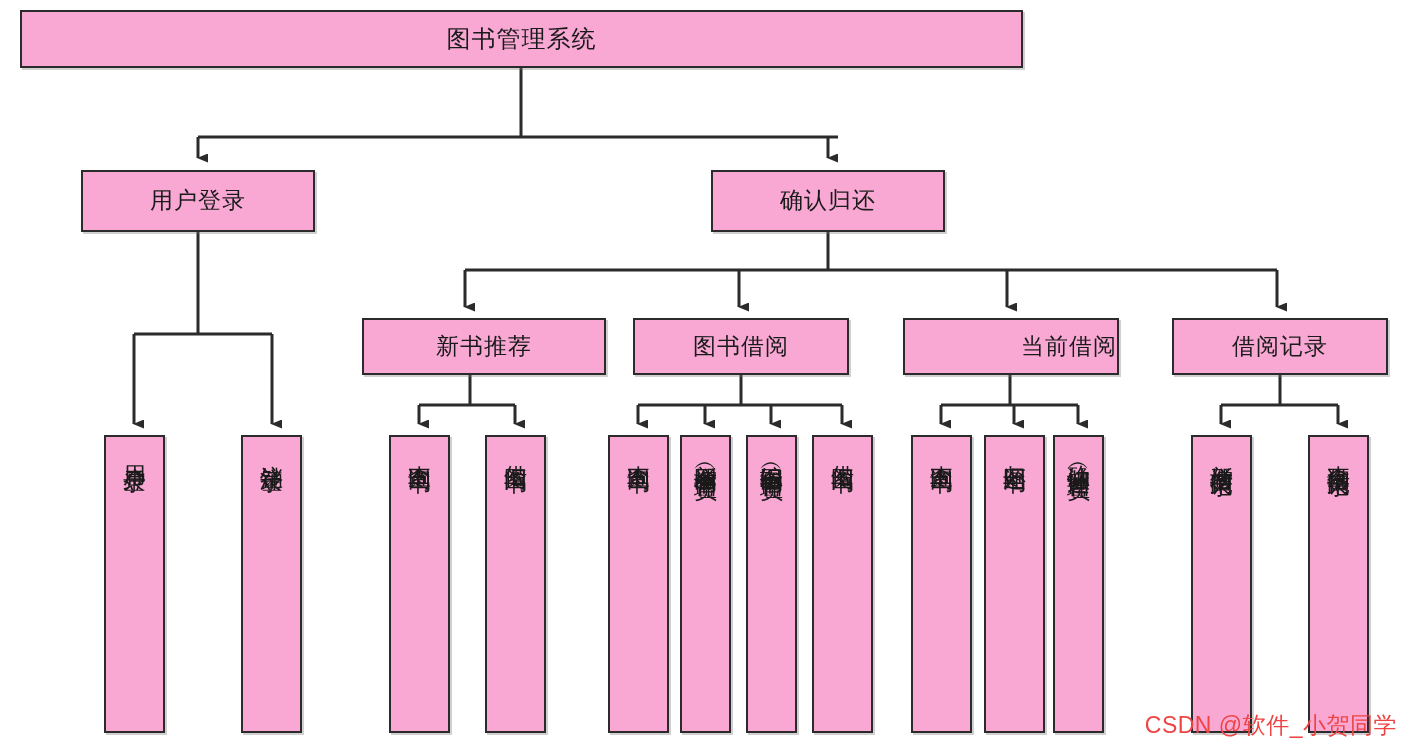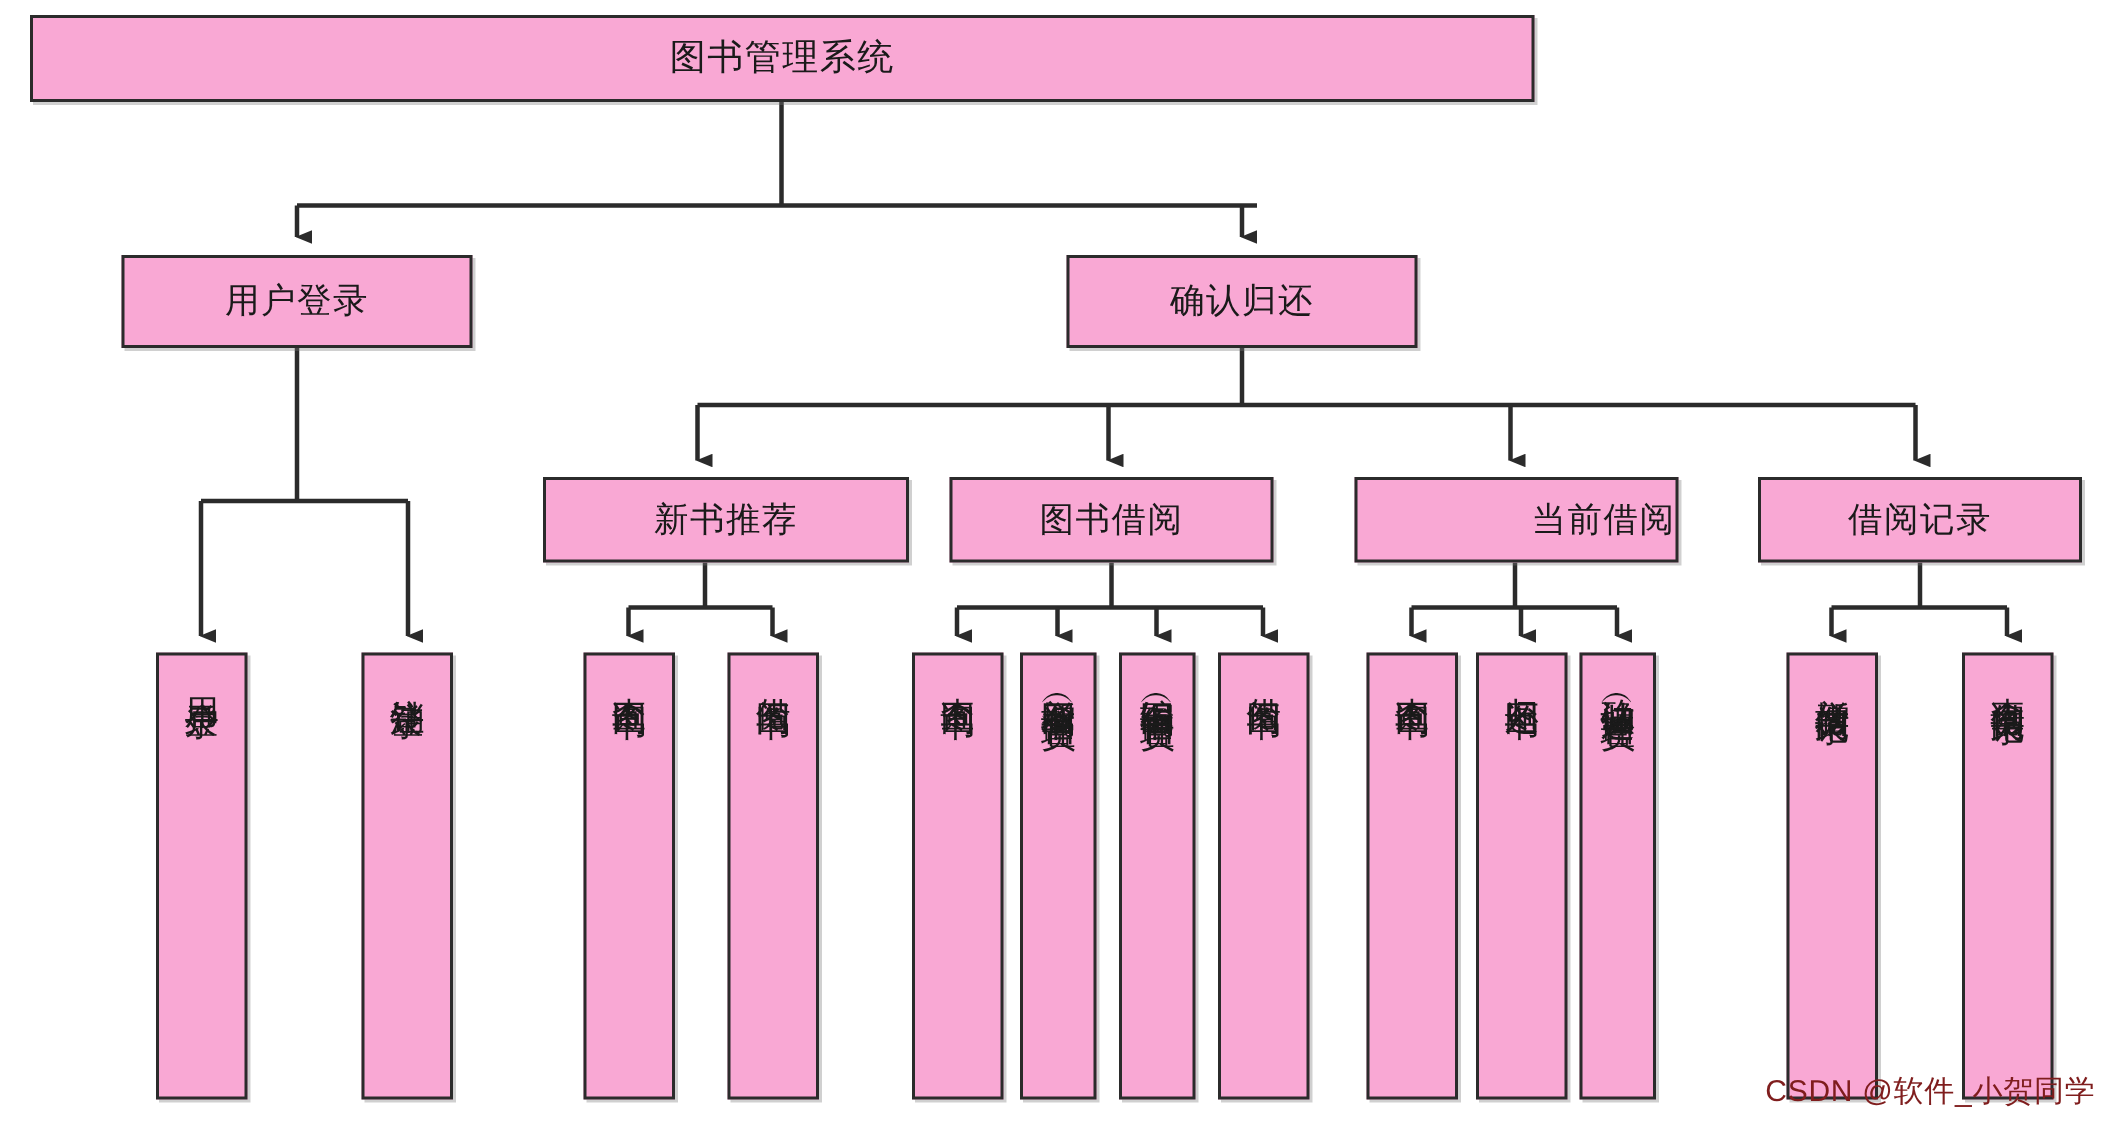--- a/index.html
+++ b/index.html
@@ -55,22 +55,22 @@
     line-height: 1.18;
     letter-spacing: 2px;
     white-space: nowrap;
     display: block;
   }
   .node-label { user-select: none; }
   .watermark {
     position: absolute;
     right: 8px;
     bottom: 6px;
-    font-size: 20px;
-    color: #7f1d1d;
+    font-size: 23px;
+    color: #ef4444;
     white-space: nowrap;
     letter-spacing: 0.5px;
   }
 </style>
 </head>
 <body>
 
 <div id="diagram-root">
 
   <svg id="edges-svg" viewBox="0 0 1405 747" xmlns="http://www.w3.org/2000/svg">

